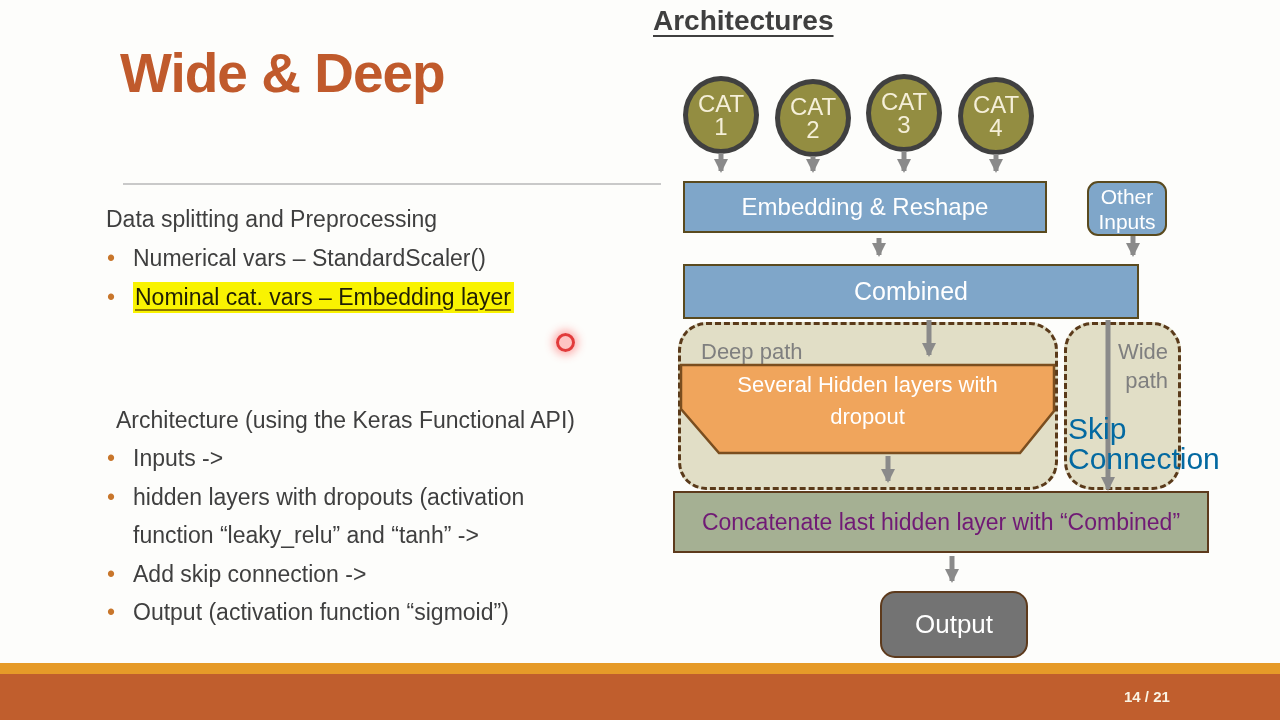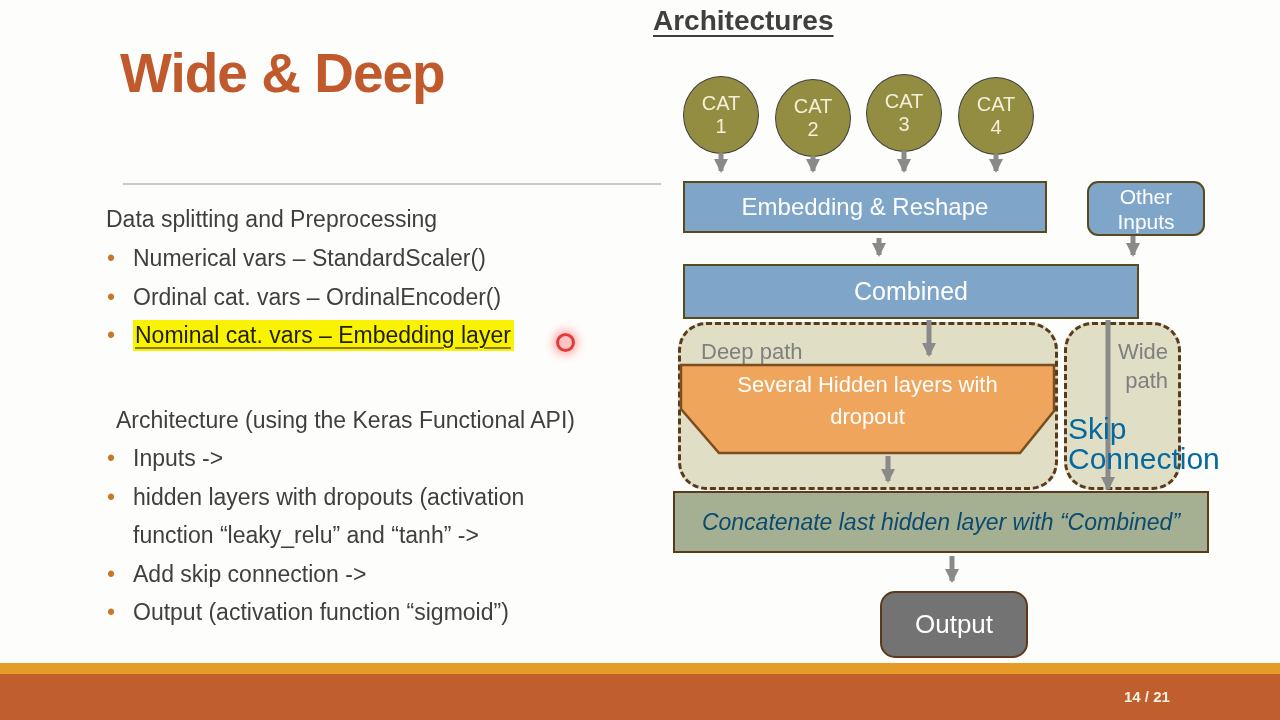--- a/index.html
+++ b/index.html
@@ -22,35 +22,35 @@
   .b2{left:103px;top:439px;}
   .highlight{background:#f9f301;padding:2px 3px 3px 2px;color:#201f05;
     text-decoration:underline;text-decoration-color:#8f7a00;text-decoration-thickness:2px;text-underline-offset:4px;}
   .laser{left:556px;top:333px;width:13px;height:13px;border-radius:50%;
     border:3px solid #e23b3b;background:rgba(255,150,150,.55);
     box-shadow:0 0 8px 3px rgba(255,80,80,.45);}
 
   
   .diag-heading{left:653px;top:5px;color:#3f3f3f;font-size:28px;font-weight:bold;
     text-decoration:underline;text-decoration-thickness:2px;text-underline-offset:5px;}
-  .cat{width:76px;height:78px;border-radius:50%;background:#938d41;border:1px solid #404040;
-    color:#f5efd8;font-size:20px;line-height:23px;text-align:center;display:flex;
+  .cat{width:76px;height:78px;border-radius:50%;background:#938d41;border:5px solid #404040;
+    color:#f5efd8;font-size:24px;line-height:23px;text-align:center;display:flex;
     flex-direction:column;justify-content:center;box-sizing:border-box;}
   .bluebox{background:#7fa6c9;border:2px solid #5a4a1e;box-sizing:border-box;
     color:#ffffff;display:flex;align-items:center;justify-content:center;text-align:center;}
   .embed{left:683px;top:181px;width:364px;height:52px;font-size:24px;}
-  .other{left:1087px;top:181px;width:118px;height:55px;border-radius:11px;font-size:21px;line-height:25px;flex-direction:column;}
+  .other{left:1087px;top:181px;width:80px;height:55px;border-radius:11px;font-size:21px;line-height:25px;flex-direction:column;}
   .combined{left:683px;top:264px;width:456px;height:55px;font-size:25px;}
   .dashpanel{background:#e1dec6;border:3px dashed #5a3a1a;border-radius:28px;box-sizing:border-box;color:#7f7f7f;font-size:22px;}
   .deep{left:678px;top:322px;width:380px;height:168px;padding:14px 0 0 20px;}
   .wide{left:1064px;top:322px;width:117px;height:168px;padding:12px 10px 0 4px;text-align:right;line-height:29px;}
   .trap-text{left:681px;top:369px;width:373px;color:#ffffff;font-size:22px;line-height:32px;text-align:center;}
   .skip{left:1068px;top:414px;color:#0369a1;font-size:30px;line-height:30px;white-space:nowrap;}
   .concat{left:673px;top:491px;width:536px;height:62px;background:#a5b093;border:2px solid #5d3a1c;
-    box-sizing:border-box;color:#0c4a6e;font-size:23px;display:flex;align-items:center;justify-content:center;font-style:italic;}
+    box-sizing:border-box;color:#701a75;font-size:23px;display:flex;align-items:center;justify-content:center;}
   .output{left:880px;top:591px;width:148px;height:67px;background:#737373;border:2px solid #5d3a1c;
     border-radius:15px;box-sizing:border-box;color:#ffffff;font-size:26px;display:flex;align-items:center;justify-content:center;}
   svg.arrows{left:0;top:0;pointer-events:none;}
 
   
   .stripe{left:0;top:663px;width:1280px;height:11px;background:#e69a28;}
   .footbar{left:0;top:674px;width:1280px;height:46px;background:#c05e2d;}
   .pagenum{left:1124px;top:688px;color:#faf3e3;font-size:15px;font-weight:bold;}
 </style>
 </head>
@@ -59,21 +59,20 @@
 <div class="slide">
 
   <div class="abs title">
     <div>Wide &amp; Deep</div>
   </div>
   <div class="abs divider"></div>
 
   <div class="abs sec-heading h1">Data splitting and Preprocessing</div>
   <ul class="abs bullets b1">
     <li>Numerical vars – StandardScaler()</li>
-    <li>Ordinal cat. vars – OrdinalEncoder()</li>
     <li><span class="highlight">Nominal cat. vars – Embedding layer</span></li>
   </ul>
   <div class="abs laser"></div>
 
   <div class="abs sec-heading h2">Architecture (using the Keras Functional API)</div>
   <ul class="abs bullets b2">
     <li>Inputs -&gt;</li>
     <li>hidden layers with dropouts (activation function “leaky_relu” and “tanh” -&gt;</li>
     <li>Add skip connection -&gt;</li>
     <li>Output (activation function “sigmoid”)</li>

